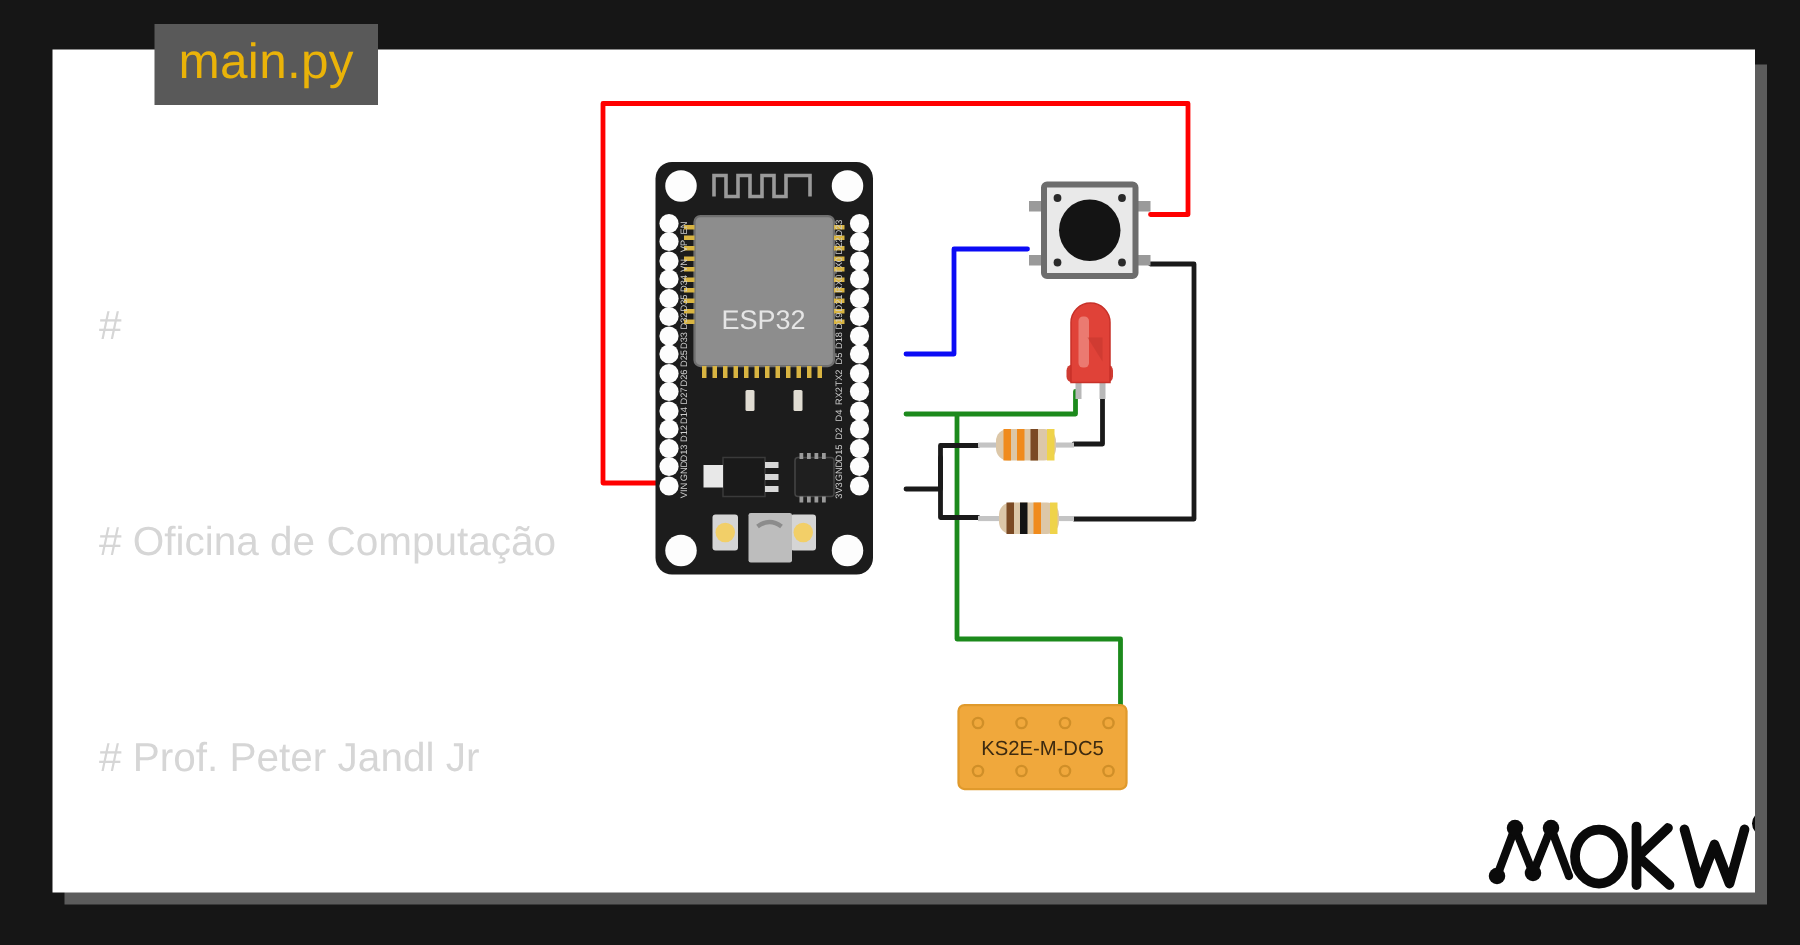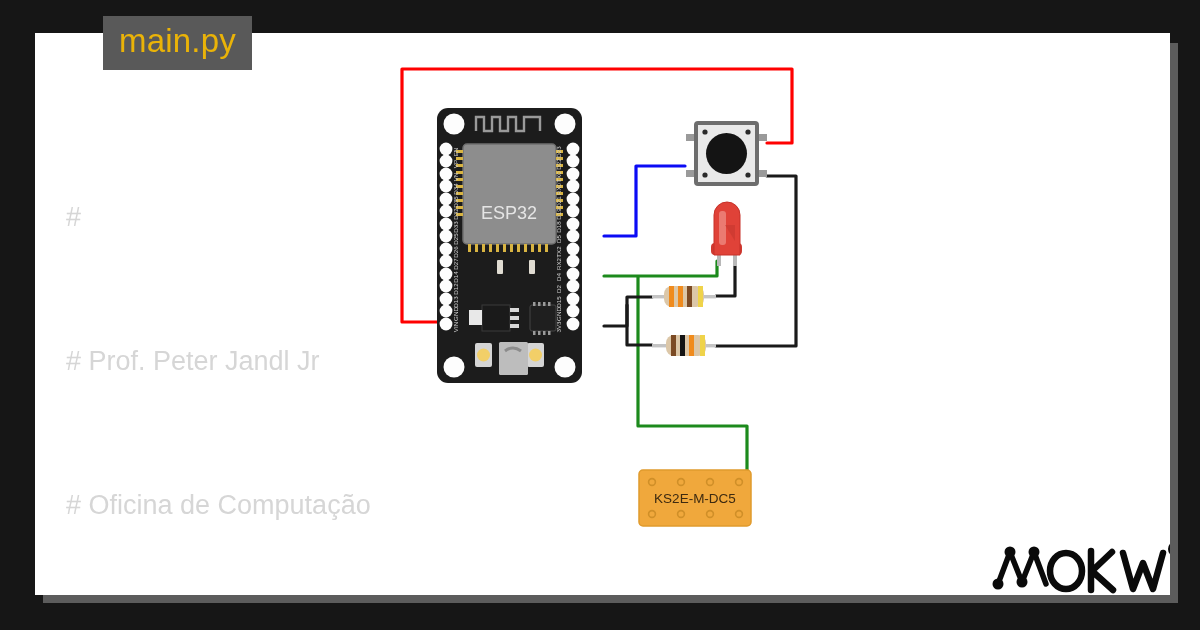--- a/index.html
+++ b/index.html
@@ -56,22 +56,22 @@
 <body>
 
 <div id="stage">
 
   <div class="canvas-shadow"></div>
 
   <div class="canvas">
 
     <div class="code" style="left:31px;top:64px;">
       <div>#</div>
+      <div># Oficina de Computação</div>
       <div># Prof. Peter Jandl Jr</div>
-      <div># Oficina de Computação</div>
       
       
       
       
       
       
       
     </div>
 
     <svg class="wires" width="1135" height="562" viewBox="0 0 1135 562">

